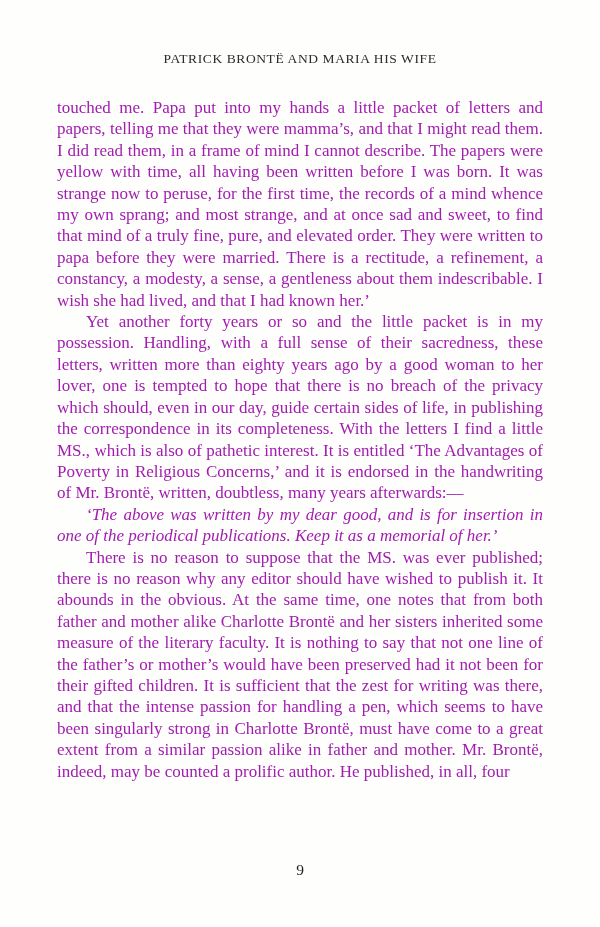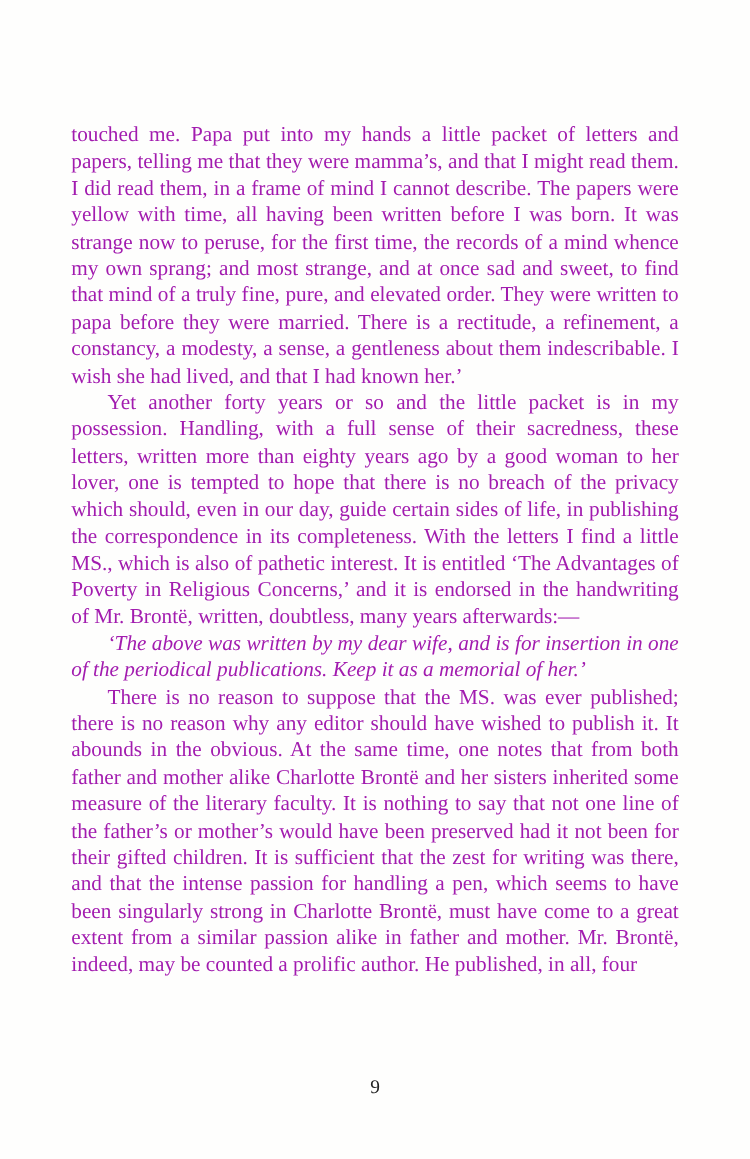--- a/index.html
+++ b/index.html
@@ -57,23 +57,24 @@
     text-align: center;
     font-size: 15.5px;
     color: #222222;
   }
 </style>
 </head>
 <body>
 
 <div class="page">
 
+  <div class="running-header">PATRICK BRONTË AND MARIA HIS WIFE</div>
 
   <div class="text-block">
     <p class="para noindent">touched me.  Papa put into my hands a little packet of letters and papers, telling me that they were mamma’s, and that I might read them.  I did read them, in a frame of mind I cannot describe.  The papers were yellow with time, all having been written before I was born.  It was strange now to peruse, for the first time, the records of a mind whence my own sprang; and most strange, and at once sad and sweet, to find that mind of a truly fine, pure, and elevated order.  They were written to papa before they were married.  There is a rectitude, a refinement, a constancy, a modesty, a sense, a gentleness about them indescribable.  I wish she had lived, and that I had known her.’</p>
     <p class="para">Yet another forty years or so and the little packet is in my possession.  Handling, with a full sense of their sacredness, these letters, written more than eighty years ago by a good woman to her lover, one is tempted to hope that there is no breach of the privacy which should, even in our day, guide certain sides of life, in publishing the correspondence in its completeness.  With the letters I find a little MS., which is also of pathetic interest.  It is entitled ‘The Advantages of Poverty in Religious Concerns,’ and it is endorsed in the handwriting of Mr. Brontë, written, doubtless, many years afterwards:—</p>
-    <p class="para quote-italic">‘The above was written by my dear wife, and is for insertion in one of the periodical publications.  Keep it as a memorial of her.’</p>
+    <p class="para quote-italic">‘The above was written by my dear good, and is for insertion in one of the periodical publications.  Keep it as a memorial of her.’</p>
     <p class="para">There is no reason to suppose that the MS. was ever published; there is no reason why any editor should have wished to publish it.  It abounds in the obvious.  At the same time, one notes that from both father and mother alike Charlotte Brontë and her sisters inherited some measure of the literary faculty.  It is nothing to say that not one line of the father’s or mother’s would have been preserved had it not been for their gifted children.  It is sufficient that the zest for writing was there, and that the intense passion for handling a pen, which seems to have been singularly strong in Charlotte Brontë, must have come to a great extent from a similar passion alike in father and mother.  Mr. Brontë, indeed, may be counted a prolific author.  He published, in all, four</p>
   </div>
 
   <div class="page-number">9</div>
 
 </div>
 
 </body></html>

